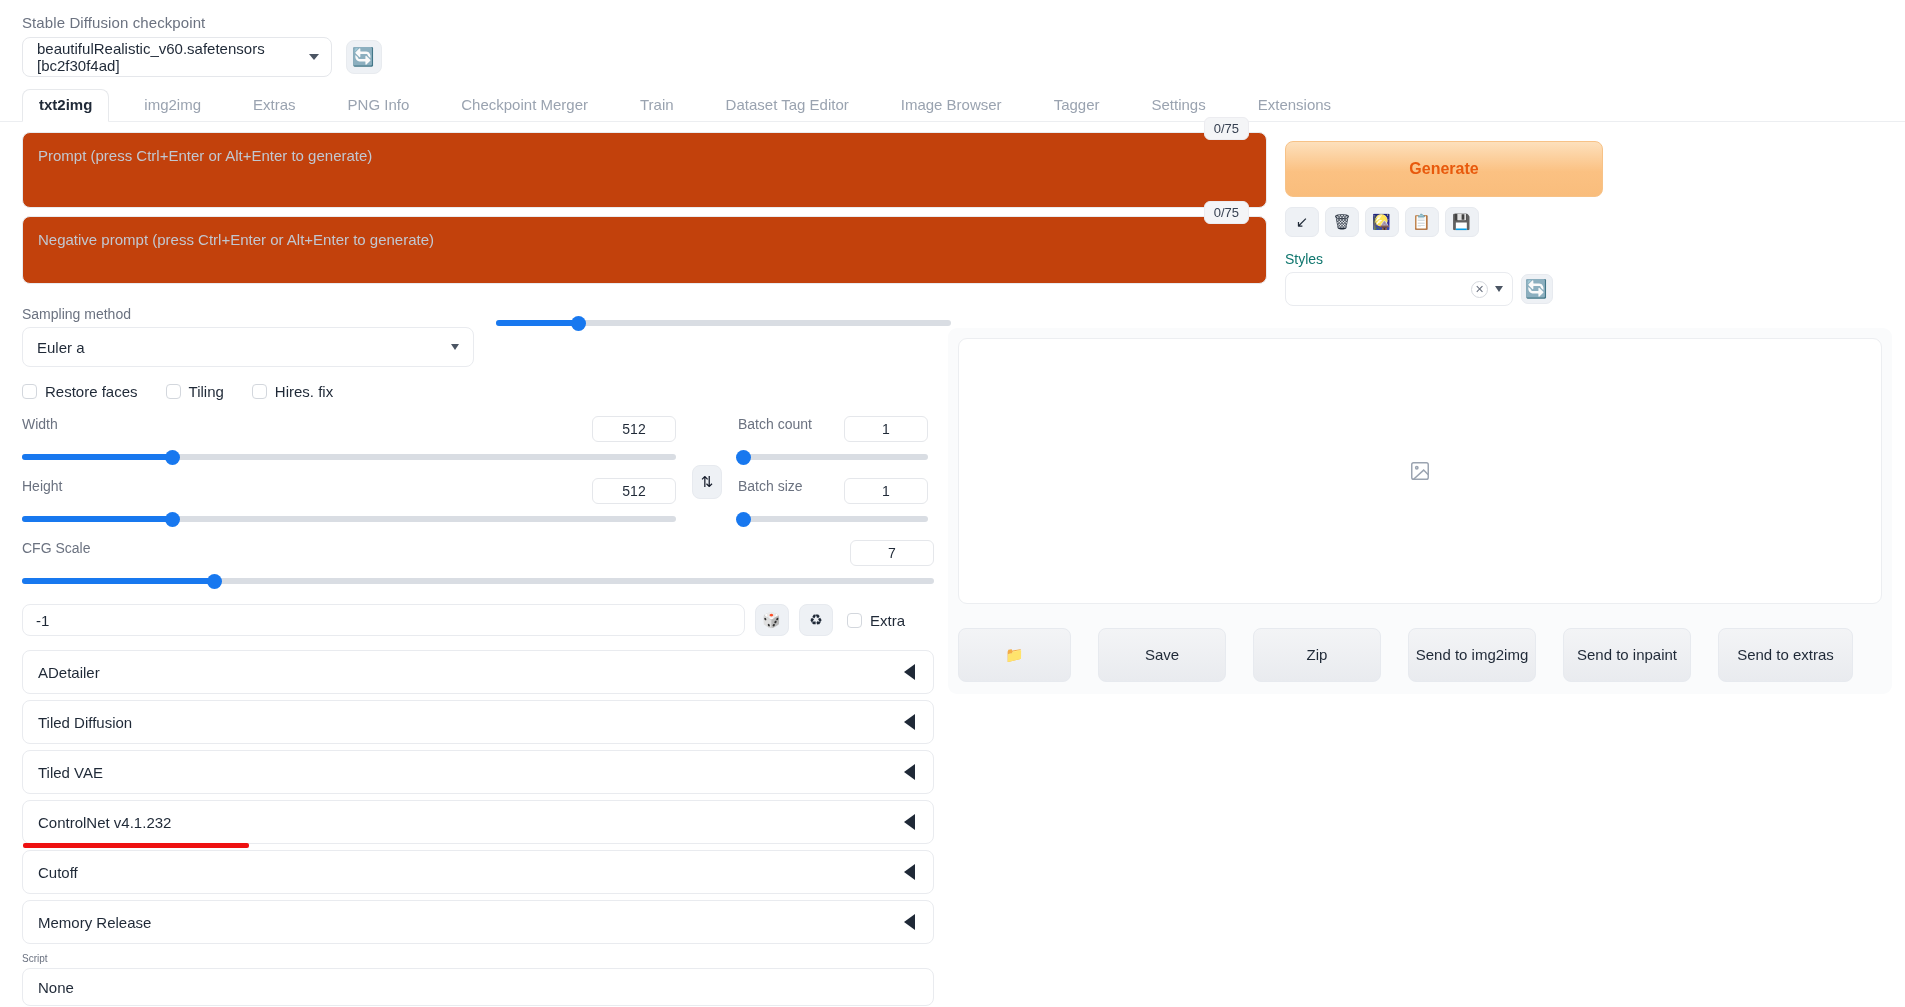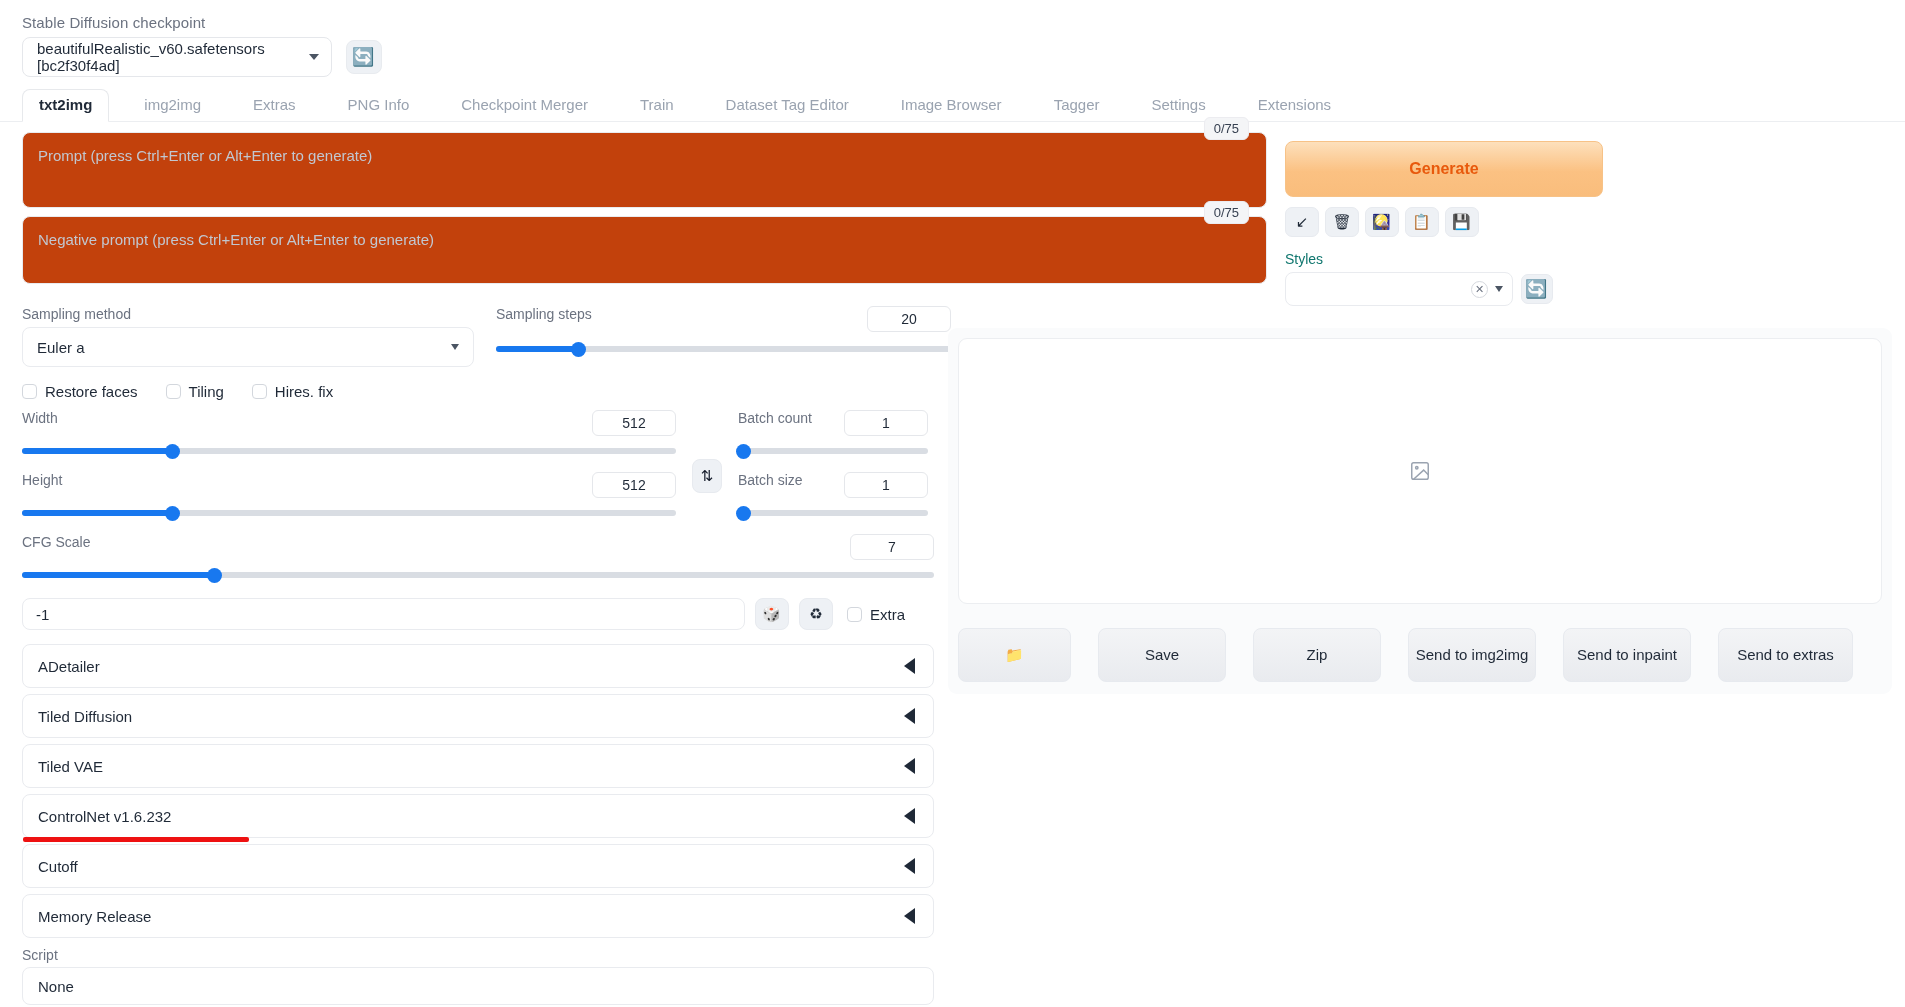--- a/index.html
+++ b/index.html
@@ -216,21 +216,21 @@
     width: 0; height: 0;
     border-top: 8px solid transparent;
     border-bottom: 8px solid transparent;
     border-right: 11px solid #1f2937;
   }
   .redline {
     position: absolute; left: 0; bottom: -5px;
     width: 226px; height: 5px; background: #ee1111;
     border-radius: 2px;
   }
-  .script-lbl { font-size: 14px; color: #6b7280; margin: 9px 0 4px 0; }
+  .script-lbl { font-size: 10px; color: #6b7280; margin: 9px 0 4px 0; }
   .script-sel {
     width: 912px; height: 38px;
     border: 1px solid #e9ebef; border-radius: 8px;
     background: #fff; display: flex; align-items: center;
     justify-content: space-between; padding: 0 16px 0 15px;
     font-size: 15px; color: #1f2937; cursor: pointer;
   }
 
   
   .output-panel {
@@ -313,24 +313,20 @@
 
         <div style="display:flex; gap:22px;">
           <div style="width:452px;">
             <span class="lbl">Sampling method</span>
             <div class="sel-box">
               <span>Euler a</span>
               <span class="tri-down"></span>
             </div>
           </div>
           <div style="width:455px;">
-            <div style="display:flex; justify-content:space-between; align-items:flex-start;">
-              <span class="lbl">Sampling steps</span>
-              <div class="numbox">20</div>
-            </div>
             <div class="slider" style="margin-top:8px;">
               <div class="track"></div>
               <div class="fill" style="width:18%"></div>
               <div class="thumb" style="left:18%"></div>
             </div>
           </div>
         </div>
 
         <div class="checkrow">
           <label class="chk">
@@ -340,21 +336,21 @@
           <label class="chk">
             <span class="chkbox"></span>
             <span>Tiling</span>
           </label>
           <label class="chk">
             <span class="chkbox"></span>
             <span>Hires. fix</span>
           </label>
         </div>
 
-        <div style="display:flex; gap:16px; margin-top:10px;">
+        <div style="display:flex; gap:16px; margin-top:16px;">
 
           <div style="width:654px;">
             <div style="display:flex; justify-content:space-between; align-items:flex-start;">
               <span class="lbl">Width</span>
               <div class="numbox">512</div>
             </div>
             <div class="slider" style="margin-top:6px;">
               <div class="track"></div>
               <div class="fill" style="width:23%"></div>
               <div class="thumb" style="left:23%"></div>
@@ -433,21 +429,21 @@
           </div>
           <div class="acc">
             <span class="title">Tiled Diffusion</span>
             <span class="tri-left"></span>
           </div>
           <div class="acc">
             <span class="title">Tiled VAE</span>
             <span class="tri-left"></span>
           </div>
           <div class="acc">
-            <span class="title">ControlNet v1.6.232</span>
+            <span class="title">ControlNet v4.1.232</span>
             <span class="tri-left"></span>
             <span class="redline"></span>
           </div>
           <div class="acc">
             <span class="title">Cutoff</span>
             <span class="tri-left"></span>
           </div>
           <div class="acc">
             <span class="title">Memory Release</span>
             <span class="tri-left"></span>

